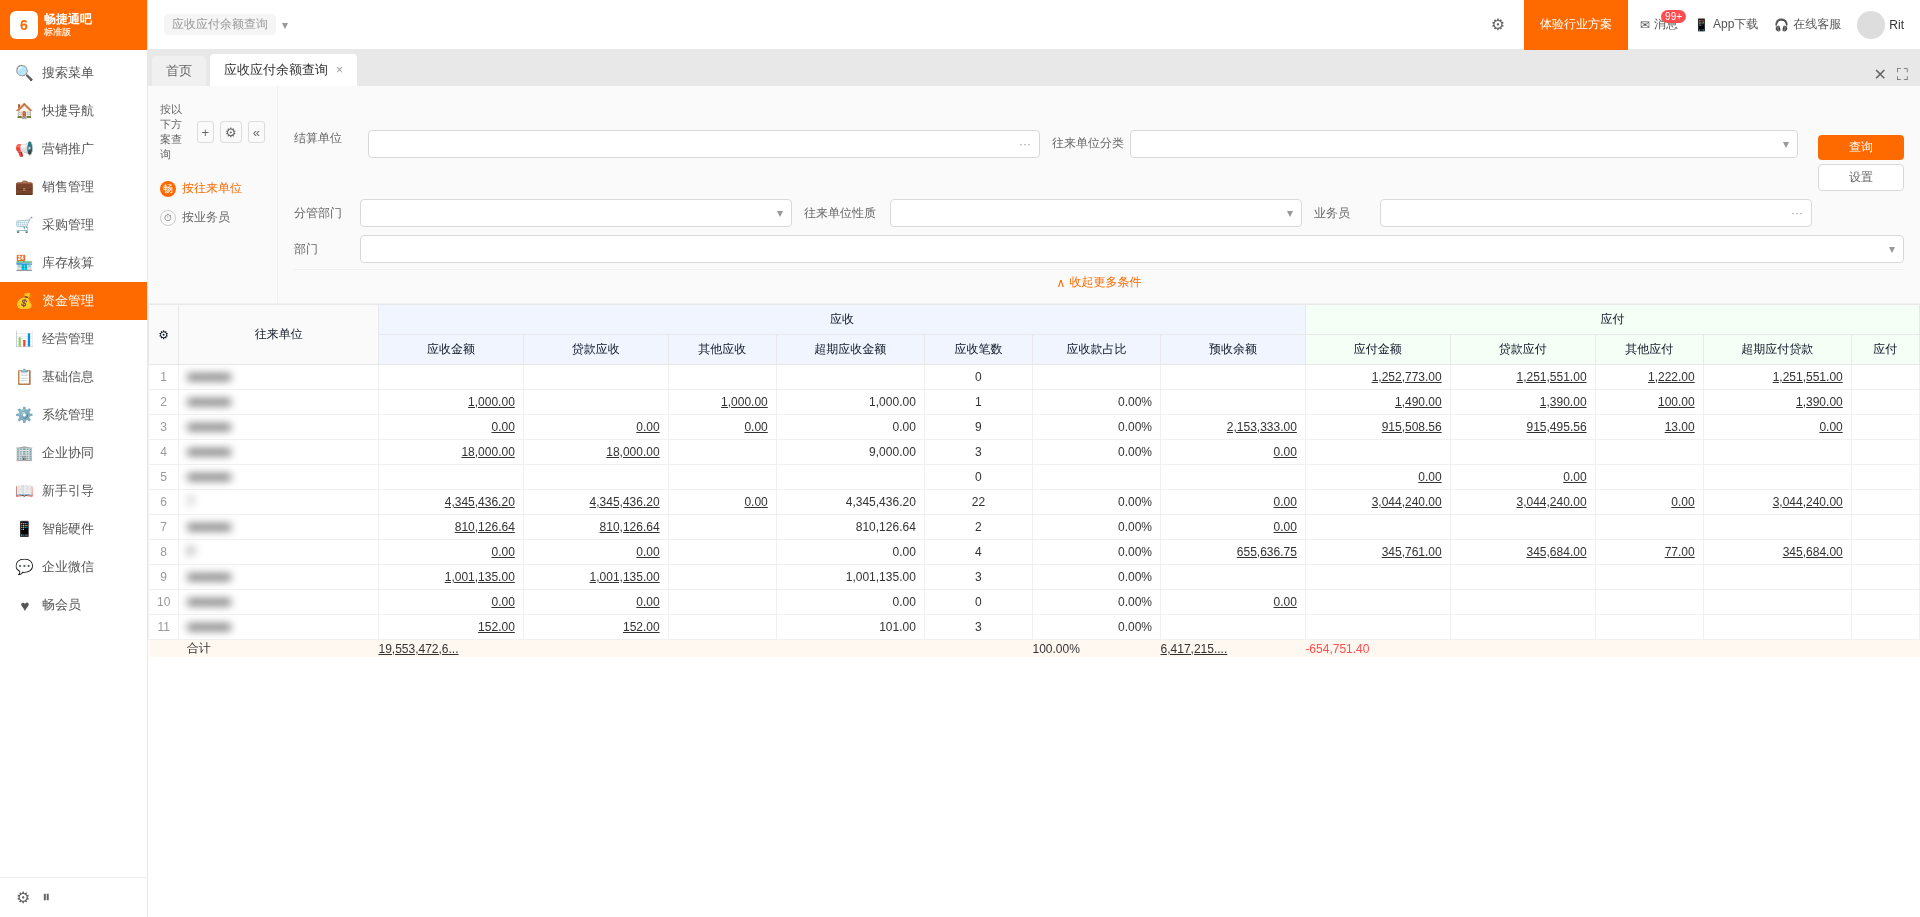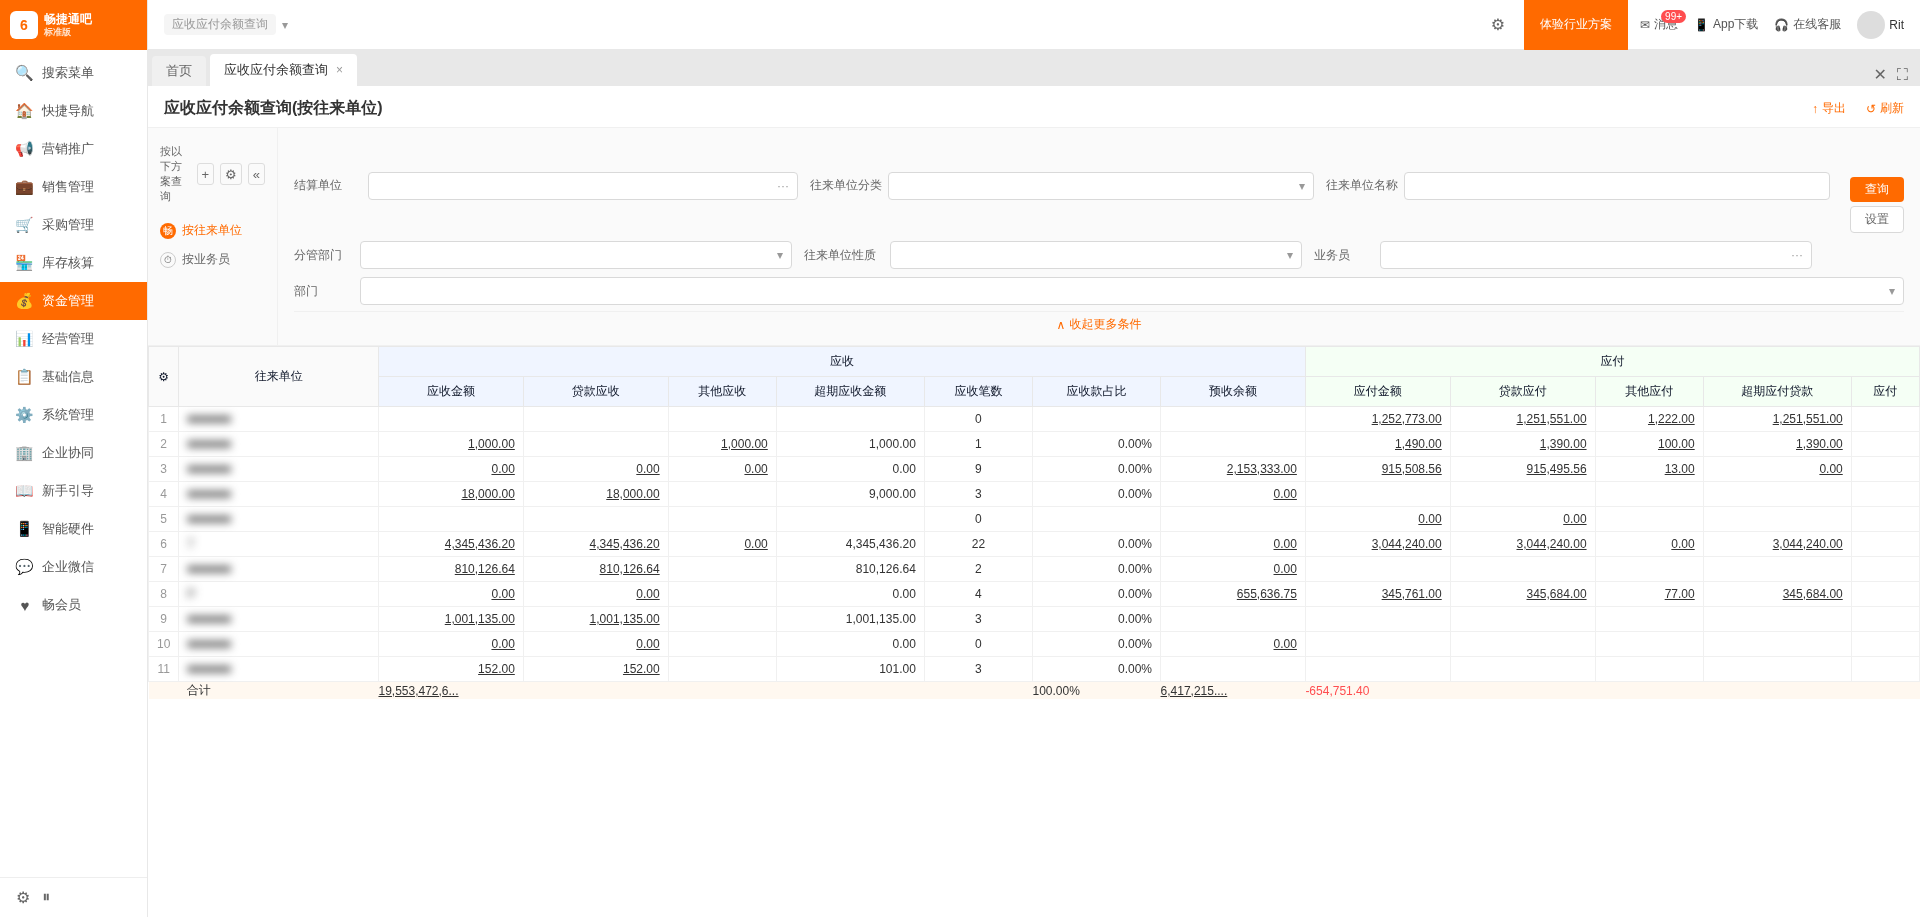--- a/index.html
+++ b/index.html
@@ -203,33 +203,20 @@
       <span class="tab-close">×</span>
     </div>
     <div class="tabs-right" style="margin-left:auto;padding-right:12px;display:flex;align-items:center;gap:10px;padding-bottom:2px;">
       <span style="cursor:pointer;color:#666;font-size:16px;">✕</span>
       <span style="cursor:pointer;color:#666;font-size:16px;">⛶</span>
     </div>
   </div>
 
   <div class="content">
 
-    <div class="content-header">
-      <span class="content-title">应收应付余额查询(按往来单位)</span>
-      <div class="content-header-actions">
-        <div class="header-action-btn">
-          <span>↑</span>
-          <span>导出</span>
-        </div>
-        <div class="header-action-btn" style="margin-left:12px;">
-          <span>↺</span>
-          <span>刷新</span>
-        </div>
-      </div>
-    </div>
 
     <div class="filter-scheme-wrap">
 
       <div class="scheme-sidebar">
         <div class="filter-top-row" style="padding:8px 12px 4px;display:flex;align-items:center;gap:6px;">
           <span class="filter-top-label">按以下方案查询</span>
           <span class="filter-icon-btn" style="border:1px solid #ddd;border-radius:3px;padding:2px 4px;cursor:pointer;font-size:13px;color:#666;">+</span>
           <span class="filter-icon-btn" style="border:1px solid #ddd;border-radius:3px;padding:2px 4px;cursor:pointer;font-size:13px;color:#666;">⚙</span>
           <span class="filter-icon-btn" style="border:1px solid #ddd;border-radius:3px;padding:2px 4px;cursor:pointer;font-size:13px;color:#666;">«</span>
         </div>
@@ -239,42 +226,37 @@
         </div>
         <div class="scheme-item">
           <span class="scheme-item-icon gray">⏱</span>
           <span>按业务员</span>
         </div>
       </div>
 
       <div class="filter-main">
 
         <div class="filter-row" style="display:flex;gap:12px;margin-bottom:8px;align-items:center;">
-          <div class="filter-field" style="display:flex;align-items:center;gap:14px;flex:1;">
+          <div class="filter-field" style="display:flex;align-items:flex-start;gap:14px;flex:1;">
             <span class="filter-field-label">结算单位</span>
             <div class="filter-input" style="flex:1;height:28px;border:1px solid #d9d9d9;border-radius:4px;padding:0 8px;display:flex;align-items:center;justify-content:space-between;background:#fff;">
               <span></span>
                 <span style="color:#999;">···</span>
             </div>
           </div>
           <div class="filter-field" style="display:flex;align-items:center;gap:6px;flex:1;">
             <span class="filter-field-label">往来单位分类</span>
             <div class="filter-input" style="flex:1;height:28px;border:1px solid #d9d9d9;border-radius:4px;padding:0 8px;display:flex;align-items:center;justify-content:space-between;background:#fff;">
               <span></span>
                 <span style="color:#999;">▾</span>
             </div>
           </div>
-          <div class="filter-field" style="display:flex;align-items:center;gap:6px;flex:1;">
-            <span class="filter-field-label">往来单位名称</span>
-            <div class="filter-input" style="flex:1;height:28px;border:1px solid #d9d9d9;border-radius:4px;padding:0 8px;display:flex;align-items:center;background:#fff;">
-            </div>
-          </div>
           <div class="query-buttons" style="display:flex;flex-direction:column;gap:4px;margin-left:8px;">
             <button class="query-btn query-btn-primary" style="background:#ff6a00;color:#fff;border:none;padding:4px 14px;border-radius:4px;cursor:pointer;font-size:12px;">查询</button>
-            <button class="query-btn" style="background:#fff;color:#666;border:1px solid #d9d9d9;padding:4px 14px;border-radius:4px;cursor:pointer;font-size:12px;">设置</button>
+            <button class="query-btn" style="background:#fff;color:#666;border:1px solid #d9d9d9;padding:4px 30px;border-radius:4px;cursor:pointer;font-size:12px;">设置</button>
           </div>
         </div>
 
         <div class="filter-row" style="display:flex;gap:12px;margin-bottom:8px;align-items:center;">
           <div class="filter-field" style="display:flex;align-items:center;gap:6px;flex:1;">
             <span class="filter-field-label">分管部门</span>
             <div class="filter-input" style="flex:1;height:28px;border:1px solid #d9d9d9;border-radius:4px;padding:0 8px;display:flex;align-items:center;justify-content:space-between;background:#fff;">
               <span></span>
                 <span style="color:#999;">▾</span>
             </div>

